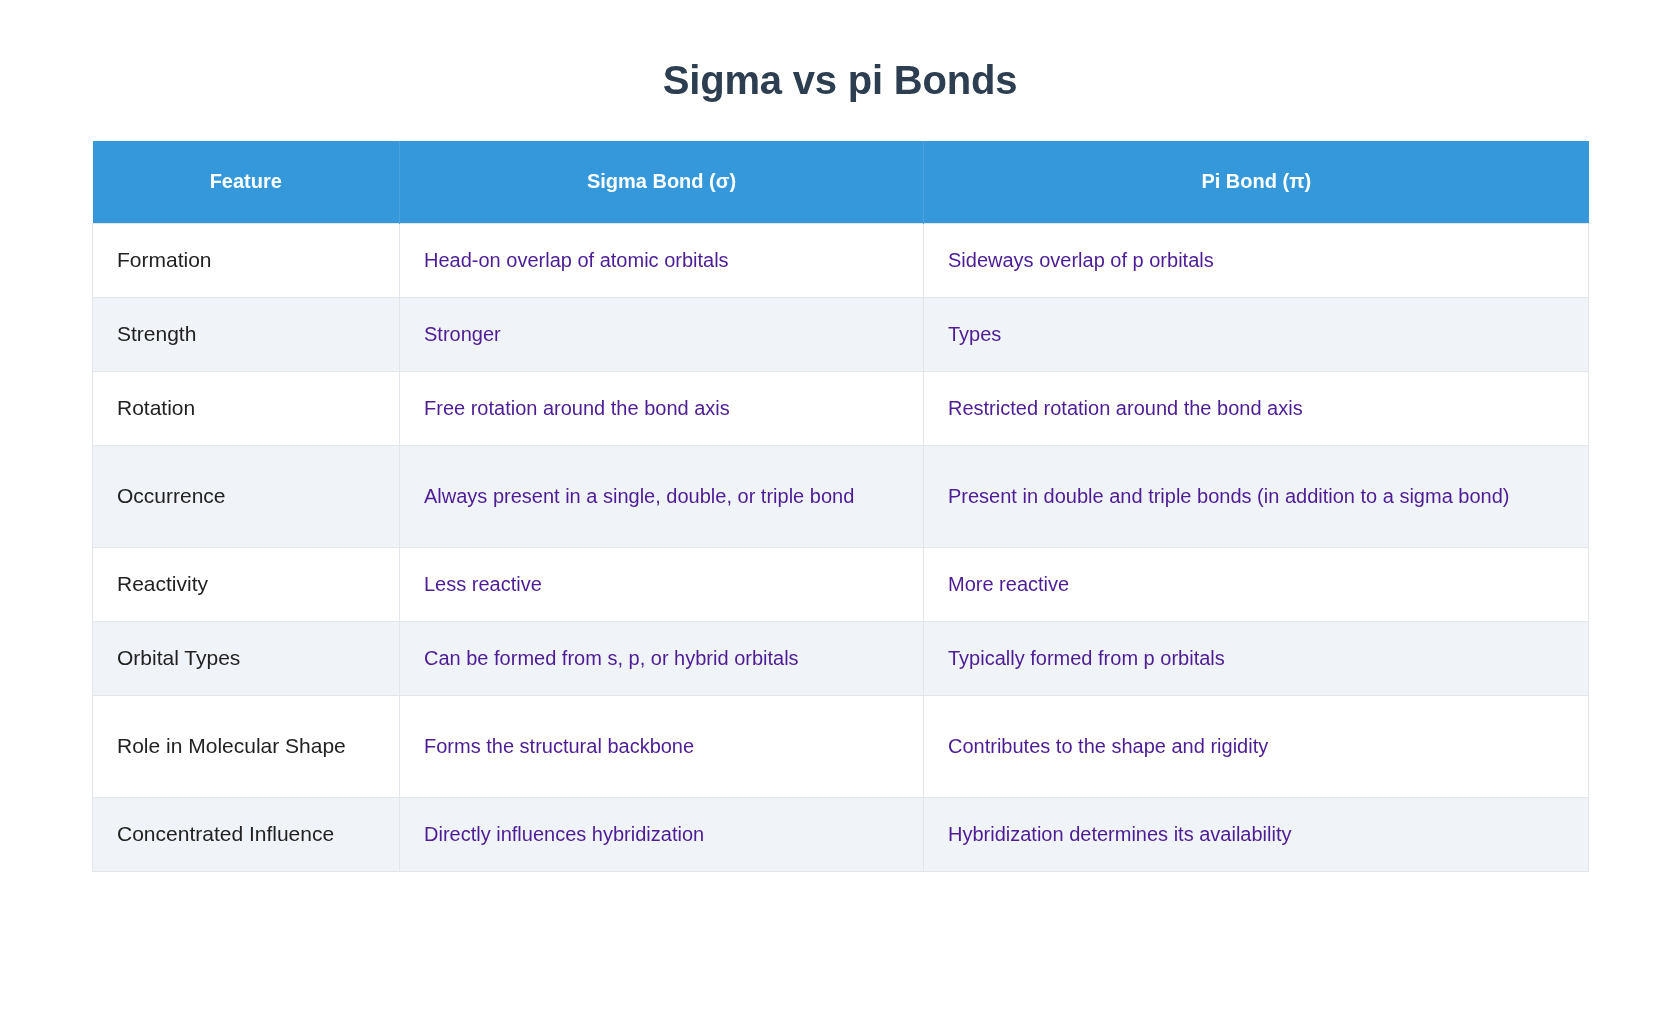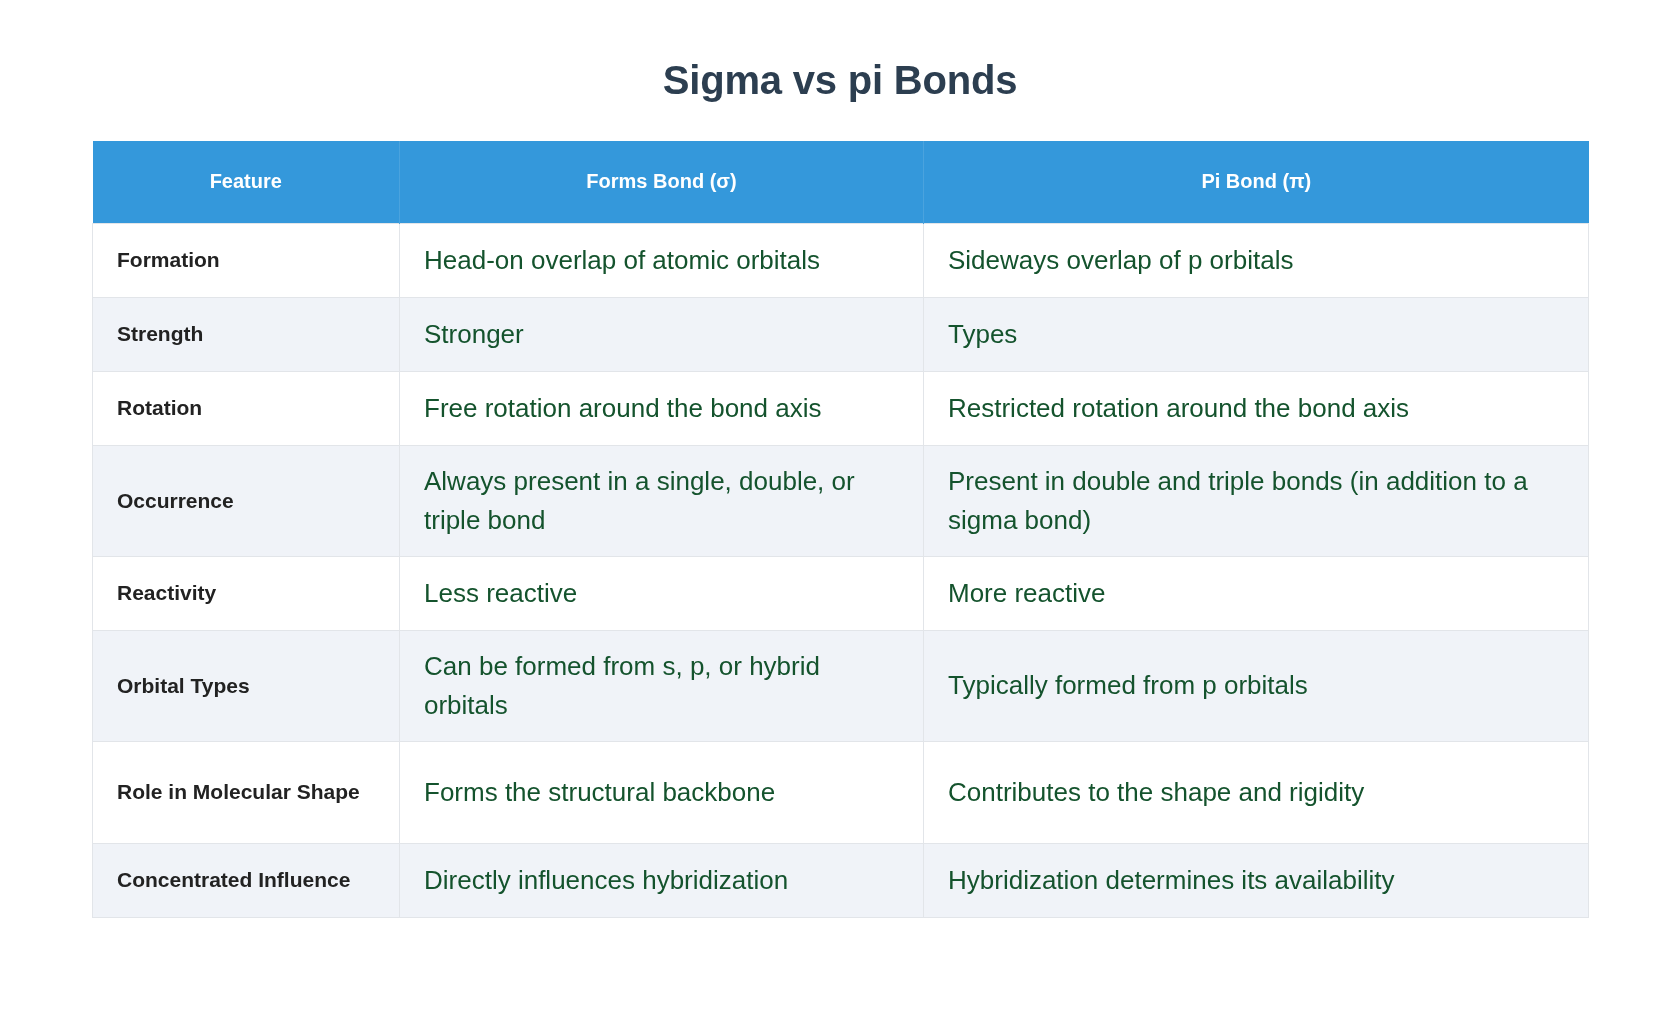--- a/index.html
+++ b/index.html
@@ -57,30 +57,30 @@
     padding: 22px 24px;
     height: 82px;
     box-sizing: border-box;
     vertical-align: middle;
     border-right: 1px solid #4aa3de;
     border-bottom: none;
   }
   table.cmp thead th:last-child { border-right: none; }
 
   table.cmp tbody td {
-    font-size: 26px;
-    color: #14532d;
+    font-size: 20px;
+    color: #4c1d95;
     padding: 16px 24px;
     vertical-align: middle;
     border: 1px solid #e2e5e9;
     line-height: 1.5;
     box-sizing: border-box;
   }
   table.cmp tbody td.feature {
-    font-weight: bold;
+    font-weight: normal;
     color: #222222;
     font-size: 21px;
   }
   table.cmp tbody tr:nth-child(even) td {
     background: #f0f3f8;
   }
   table.cmp tbody tr:nth-child(odd) td {
     background: #ffffff;
   }
   table.cmp tbody tr.tall td { height: 102px; }
@@ -96,21 +96,21 @@
   <div class="table-wrap">
     <table class="cmp">
       <colgroup>
         <col class="c-feature">
         <col class="c-sigma">
         <col class="c-pi">
       </colgroup>
       <thead>
         <tr>
           <th>Feature</th>
-          <th>Forms Bond (σ)</th>
+          <th>Sigma Bond (σ)</th>
           <th>Pi Bond (π)</th>
         </tr>
       </thead>
       <tbody id="table-body">
           <tr>
             <td class="feature">Formation</td>
             <td>Head-on overlap of atomic orbitals</td>
             <td>Sideways overlap of p orbitals</td>
           </tr>
           <tr>

